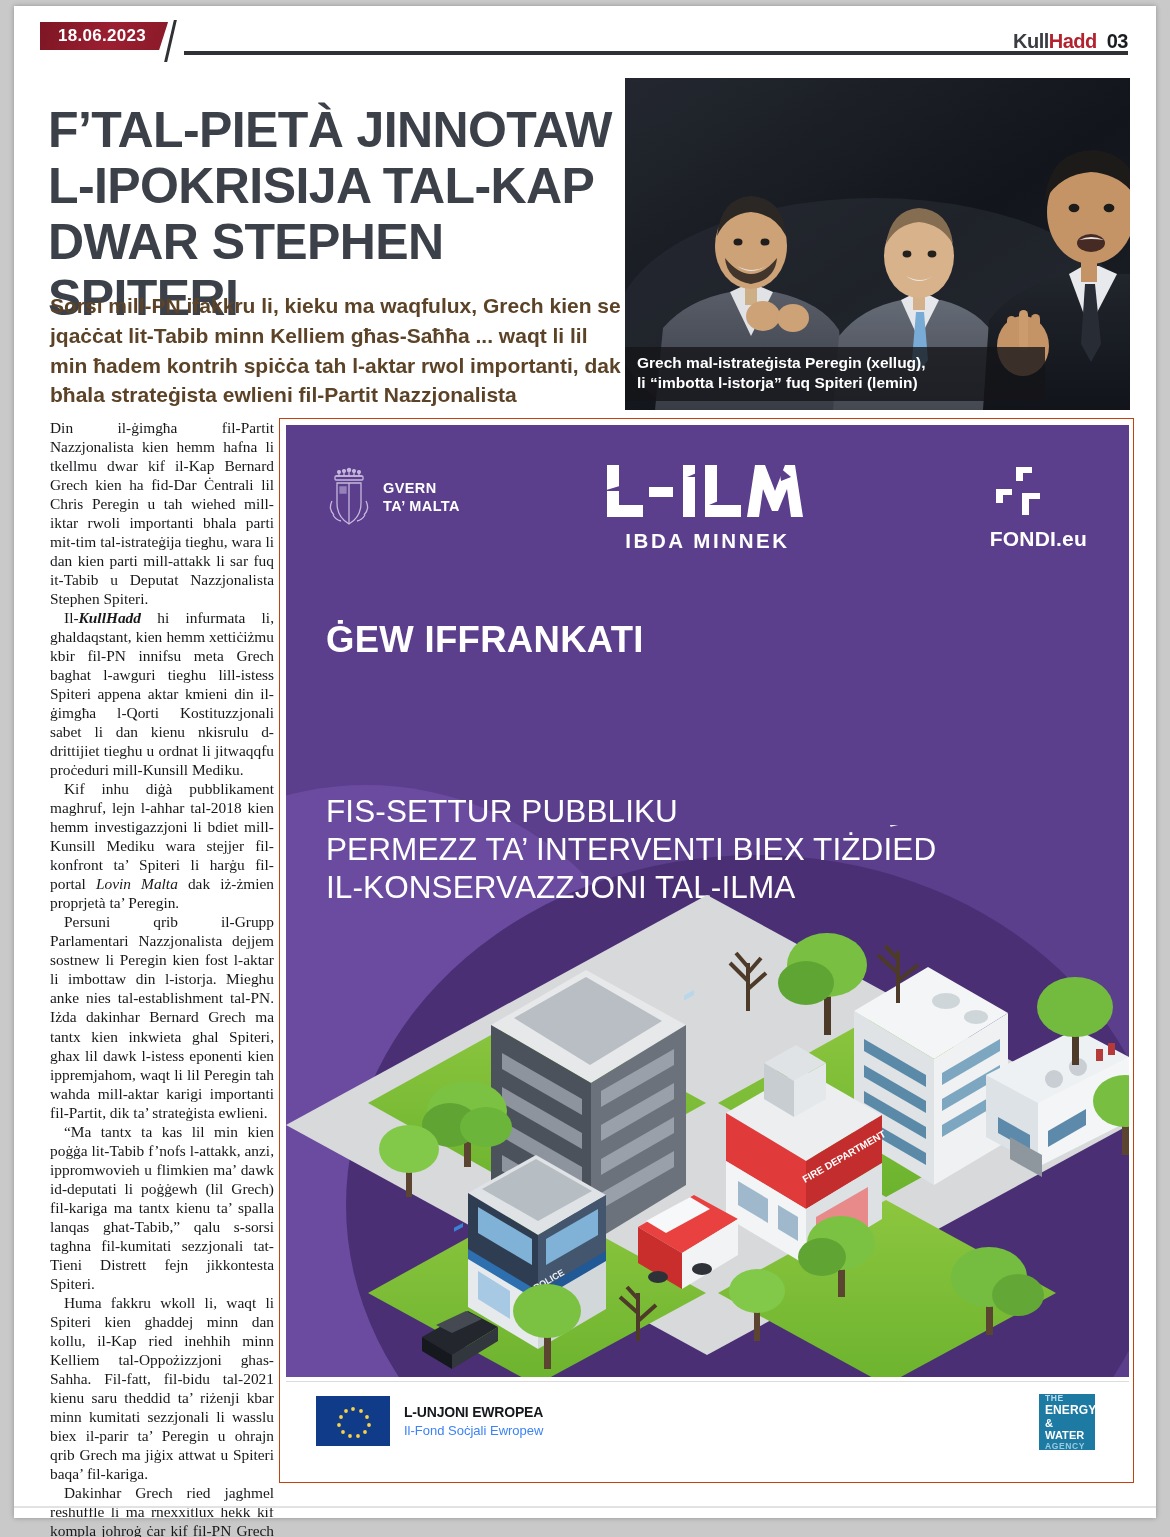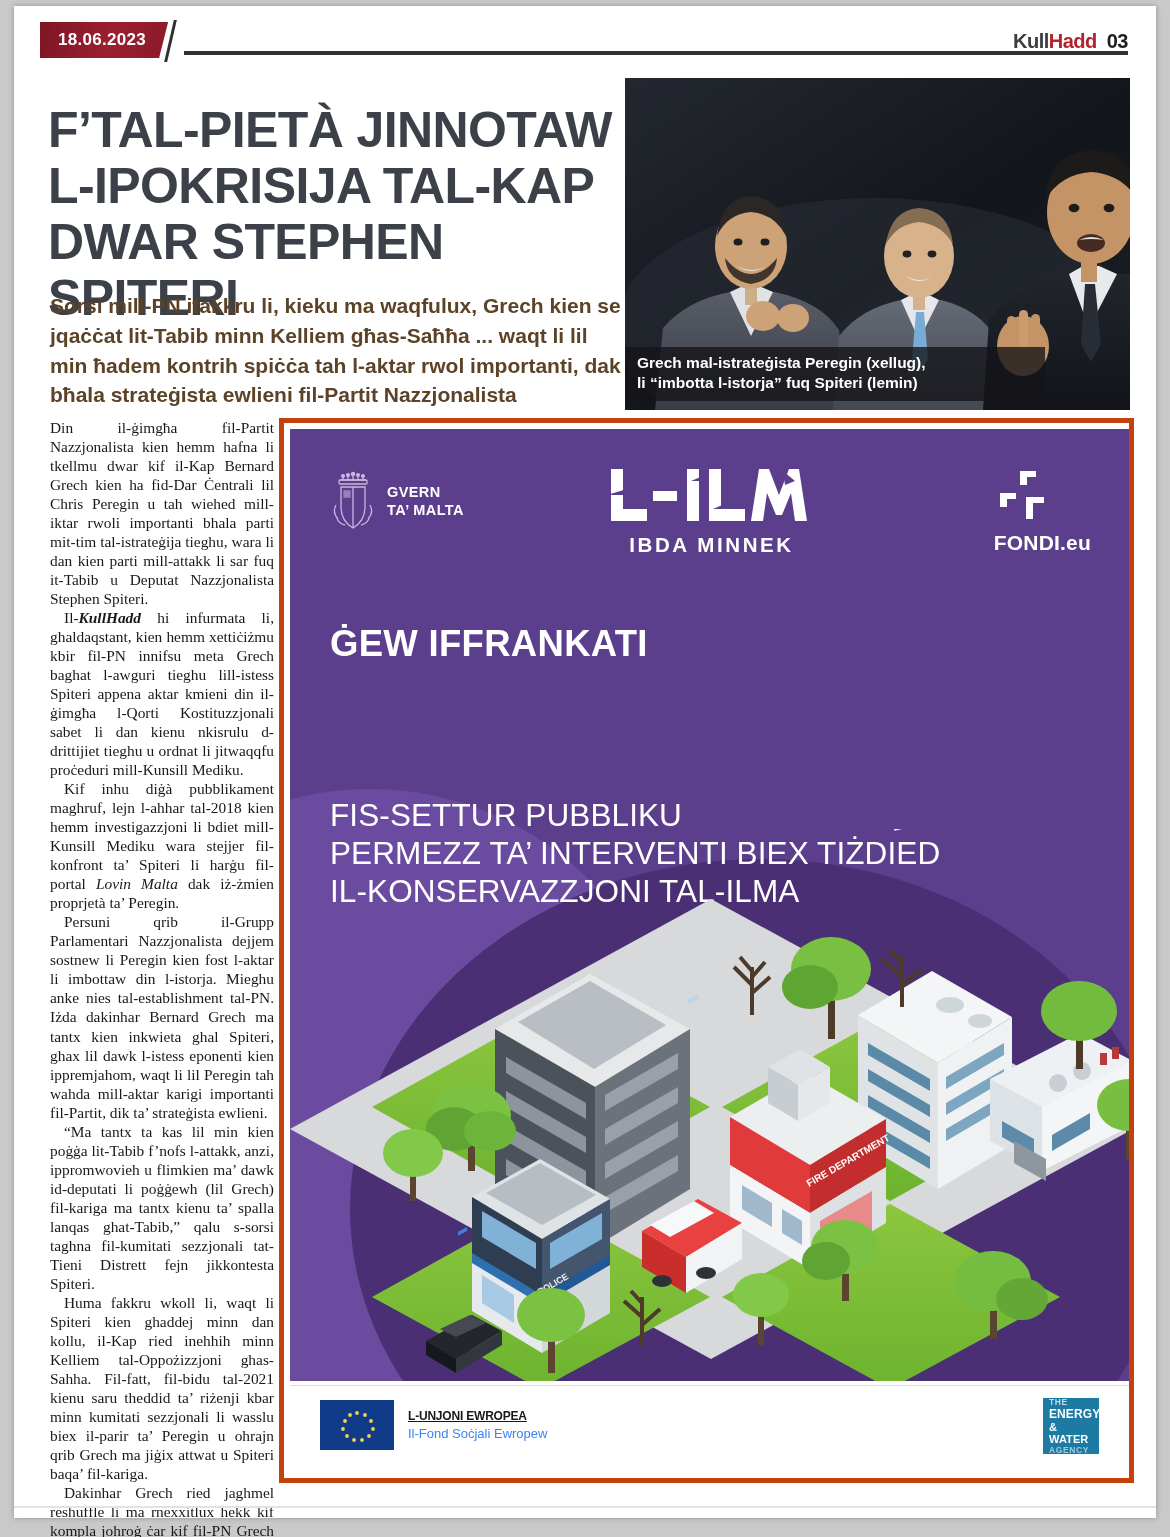--- a/index.html
+++ b/index.html
@@ -25,21 +25,21 @@
   
   .topbar {
     position: absolute;
     left: 0; top: 0;
     width: 1142px;
     height: 62px;
   }
   .date-flag {
     position: absolute;
     left: 26px; top: 16px;
-    height: 36px;
+    height: 28px;
     padding: 0 22px 0 18px;
     background: linear-gradient(105deg, #7d1624 0%, #9b1f31 55%, #8a1a28 100%);
     color: #ffffff;
     font-size: 17px;
     font-weight: bold;
     letter-spacing: 0.3px;
     display: flex;
     align-items: center;
     clip-path: polygon(0 0, 100% 0, 93% 100%, 0 100%);
   }
@@ -129,21 +129,21 @@
   .bodycol p:first-child { text-indent: 0; }
   .bodycol i { font-style: italic; }
   .bodycol b { font-weight: bold; font-style: italic; }
 
   
   .advert {
     position: absolute;
     left: 265px; top: 412px;
     width: 855px; height: 1065px;
     background: #ffffff;
-    border: 5px solid #c2410c;
+    border: 1px solid #c2410c;
     overflow: hidden;
   }
   .ad-purple {
     position: absolute;
     left: 6px; top: 6px;
     width: 843px; height: 952px;
     background: #5b3e8c;
     overflow: hidden;
   }
   .ad-blob1 {
@@ -230,21 +230,21 @@
     left: 6px; top: 962px;
     width: 843px; height: 95px;
     background: #ffffff;
     border-top: 1px solid #dcdcde;
   }
   .eu-block {
     position: absolute; left: 30px; top: 14px;
     display: flex; align-items: center; gap: 14px;
   }
   .eu-flag { width: 74px; height: 50px; }
-  .eu-t1 { color: #15181d; font-size: 12px; font-weight: bold; letter-spacing: -0.2px; text-decoration: underline; }
+  .eu-t1 { color: #15181d; font-size: 14px; font-weight: bold; letter-spacing: -0.2px; }
   .eu-t2 { color: #3b82f6; font-size: 13px; margin-top: 3px; }
   .ewa {
     position: absolute; right: 34px; top: 12px;
     width: 56px; height: 56px;
     background: #1d7aa2;
     display: flex; flex-direction: column; justify-content: center;
     padding-left: 6px;
   }
   .ewa-l1 { color: #bcdcea; font-size: 8.5px; font-weight: bold; letter-spacing: 0.6px; }
   .ewa-l2 { color: #ffffff; font-size: 12px; font-weight: bold; letter-spacing: 0.1px; }

